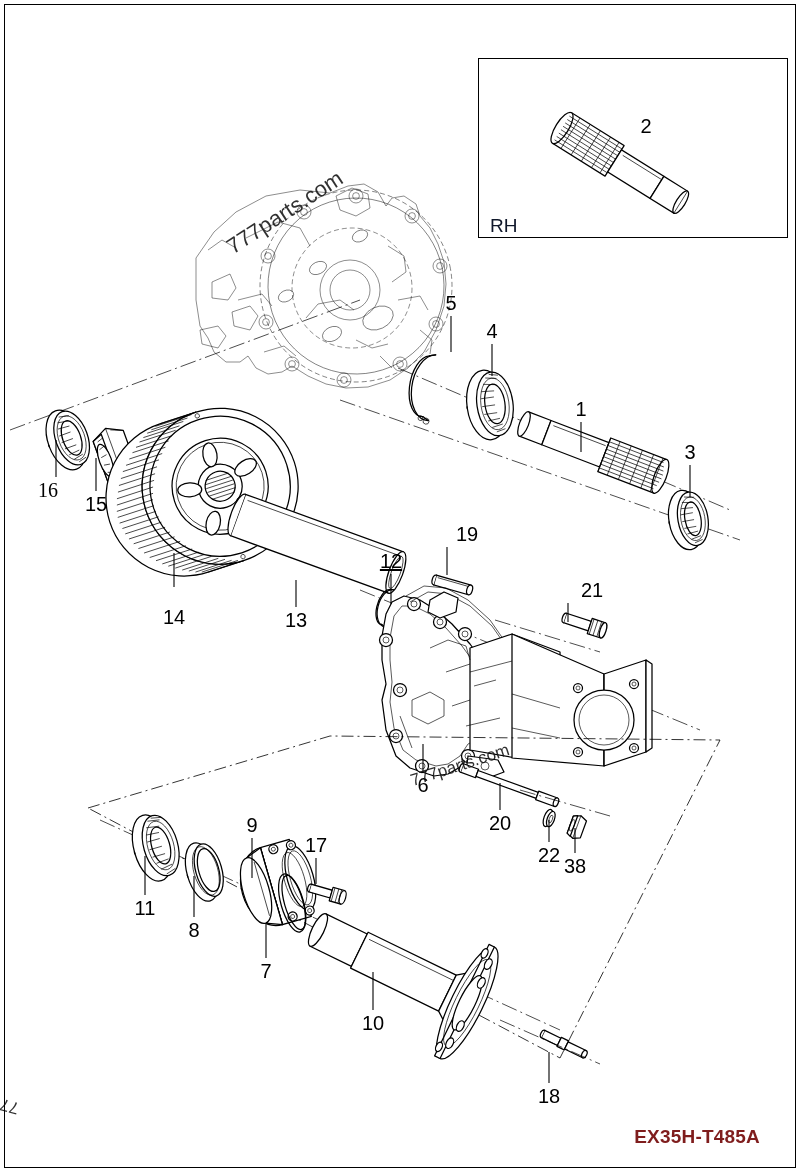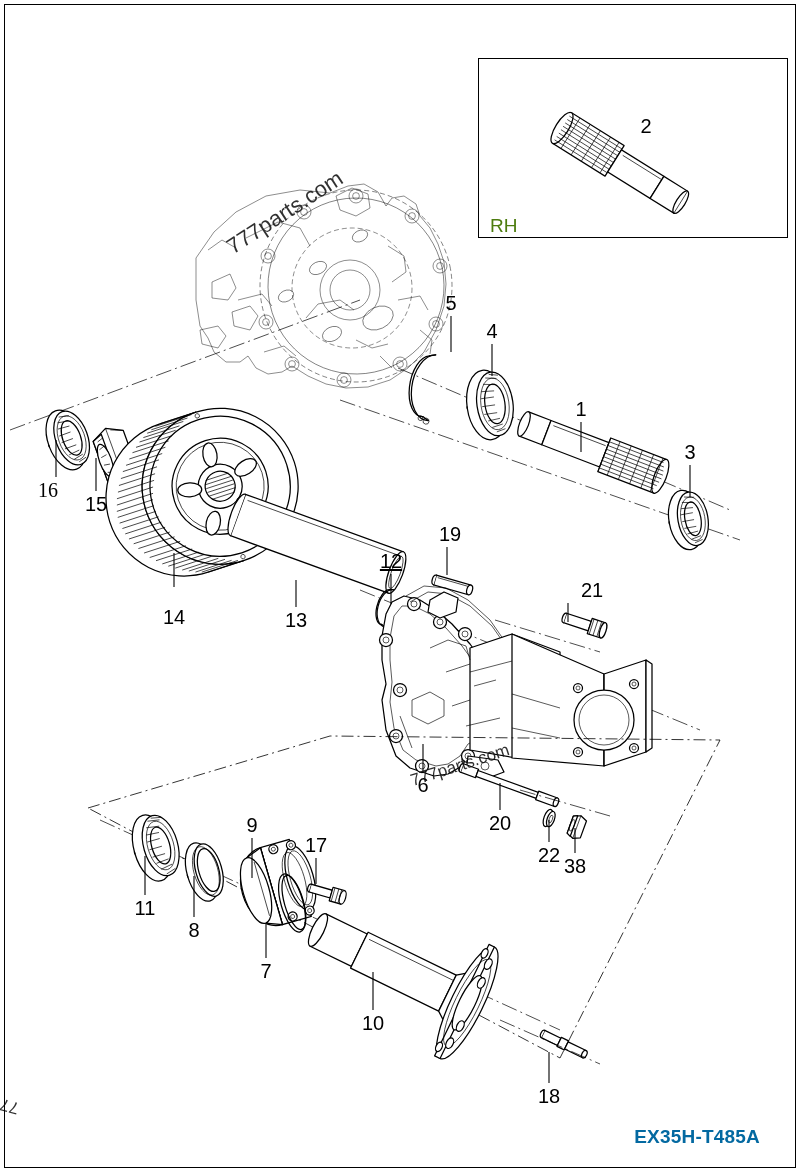--- a/index.html
+++ b/index.html
@@ -35,27 +35,27 @@
     font-family:"Liberation Sans",sans-serif;
     color:#141414;
     white-space:nowrap;
     opacity:.88;
     pointer-events:none;
   }
   .partnum{
     position:absolute;
     right:40px;bottom:24px;
     font-family:"Liberation Sans",sans-serif;
-    font-size:19px;font-weight:bold;color:#0369a1;
+    font-size:19px;font-weight:bold;color:#7f1d1d;
     letter-spacing:.2px;
   }
   .rhlabel{
     position:absolute;
     font-family:"Liberation Sans",sans-serif;
-    font-size:19px;color:#4d7c0f;
+    font-size:19px;color:#0f172a;
   }
   .inset{
     position:absolute;
     border:1.4px solid #000;
     box-sizing:border-box;
     background:#fff;
   }
 </style>
 </head>
 <body>
@@ -689,21 +689,21 @@
       <div class="num" style="left: 252px; top: 825px;">9</div>
       <div class="num" style="left: 373px; top: 1023px;">10</div>
       <div class="num" style="left: 145px; top: 908px;">11</div>
       <div class="num" style="left: 391px; top: 561px; text-decoration: underline;">12</div>
       <div class="num" style="left: 296px; top: 620px;">13</div>
       <div class="num" style="left: 174px; top: 600px; margin-top: 17px;">14</div>
       <div class="num" style="left: 96px; top: 504px;">15</div>
       <div class="num" style="left: 48px; top: 490px; font-family: Liberation Serif, serif;">16</div>
       <div class="num" style="left: 316px; top: 845px;">17</div>
       <div class="num" style="left: 549px; top: 1096px;">18</div>
-      <div class="num" style="left: 450px; top: 534px;">19</div>
+      <div class="num" style="left: 467px; top: 534px;">19</div>
       <div class="num" style="left: 500px; top: 823px;">20</div>
       <div class="num" style="left: 592px; top: 590px;">21</div>
       <div class="num" style="left: 549px; top: 855px;">22</div>
       <div class="num" style="left: 575px; top: 866px;">38</div>
     </div>
 
   <div id="watermarks">
       <div class="wm" style="left: 222px; top: 238px; font-size: 22px; transform: rotate(-33deg); transform-origin: left top;">777parts.com</div>
       <div class="wm" style="left: 408px; top: 772px; font-size: 17px; transform: rotate(-18deg); transform-origin: left top;">777parts.com</div>
       <div class="wm" style="left: 16px; top: 1118px; font-size: 17px; transform: rotate(195deg); transform-origin: left top;">777parts.com</div>

